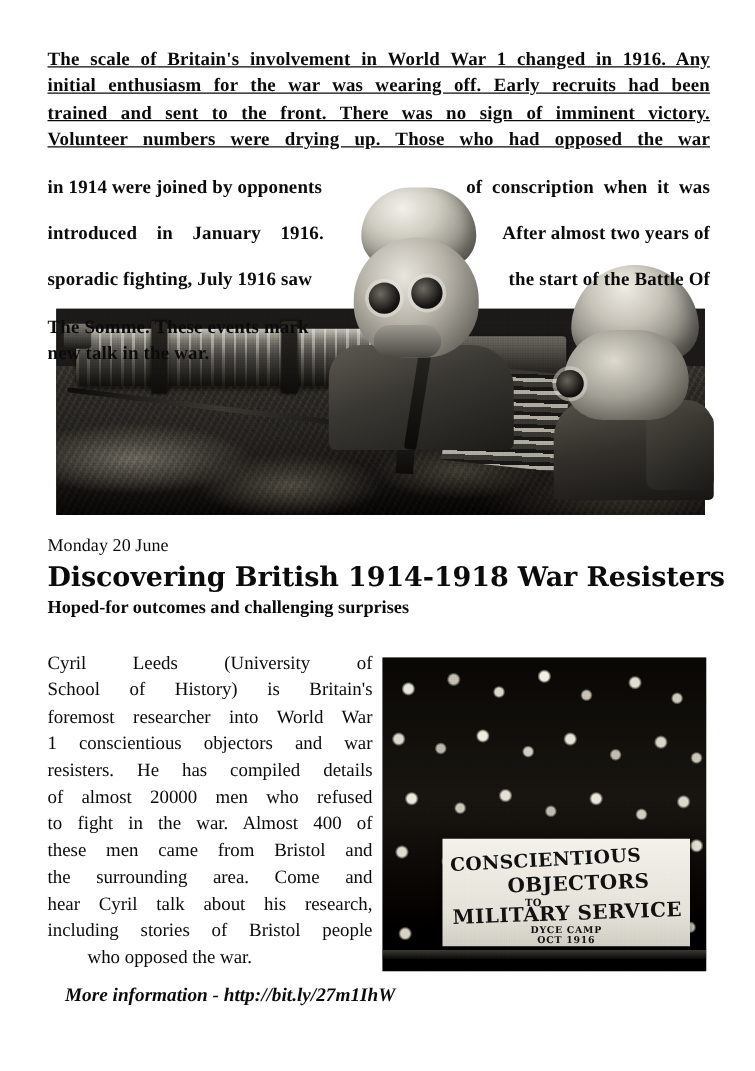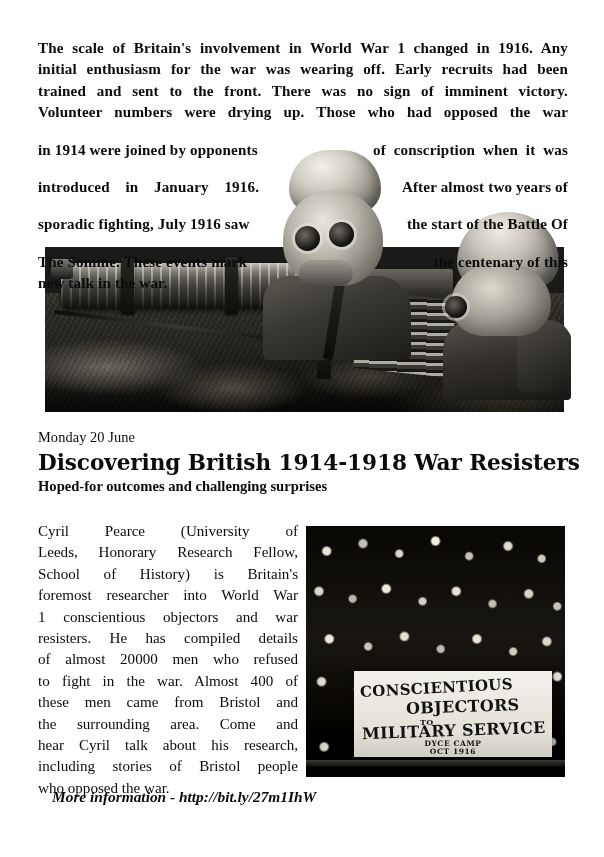--- a/index.html
+++ b/index.html
@@ -45,20 +45,21 @@
     justify-content: space-between;
     width: 100%;
     margin-top: 16px;
   }
   .intro .seg-l { white-space: pre; }
   .intro .seg-r { white-space: pre; text-align: right; }
   .intro .ln.just {
     text-align: justify;
     text-align-last: justify;
     white-space: normal;
+    text-decoration: underline;
   }
   .intro .ln.last { text-align: left; text-align-last: left; }
 
   
   .photo-top-wrap {
     position: absolute;
     left: 45px;
     top: 150px;
     width: 519px;
     height: 262px;
@@ -302,21 +303,21 @@
     text-align: justify;
     text-justify: inter-word;
     z-index: 5;
   }
   .body-col .ln {
     display:block;
     text-align: justify;
     text-align-last: justify;
     white-space: normal;
   }
-  .body-col .ln.last { text-align-last: left; }
+  .body-col .ln.last { text-align-last: left; margin-left: 32px; }
 
   .more-info {
     position:absolute;
     left: 52px;
     top: 787px;
     font-style: italic;
     font-weight: bold;
     font-size: 15.4px;
     line-height: 20px;
     white-space: nowrap;
@@ -456,33 +457,31 @@
     <span class="ln wrap">
       <span class="seg-l">introduced    in    January    1916.</span>
       <span class="seg-r">After almost two years of</span>
     </span>
     <span class="ln wrap">
       <span class="seg-l">sporadic fighting, July 1916 saw</span>
       <span class="seg-r">the start of the Battle Of</span>
     </span>
     <span class="ln wrap">
       <span class="seg-l">The Somme. These events mark</span>
-      <span class="seg-r">the centenary of this</span>
     </span>
 
     <span class="ln last">new talk in the war.</span>
   </div>
 
   <div class="event-date">Monday 20 June</div>
   <div class="event-title">Discovering British 1914-1918 War Resisters</div>
   <div class="event-sub">Hoped-for outcomes and challenging surprises</div>
 
   <div class="body-col">
-    <span class="ln">        Cyril    Pearce    (University    of</span>
-    <span class="ln">Leeds,   Honorary   Research   Fellow,</span>
+    <span class="ln">        Cyril    Leeds    (University    of</span>
     <span class="ln">School   of   History)   is   Britain's</span>
     <span class="ln">foremost researcher into World War</span>
     <span class="ln">1  conscientious  objectors  and  war</span>
     <span class="ln">resisters. He has compiled details</span>
     <span class="ln">of  almost  20000  men  who  refused</span>
     <span class="ln">to  fight  in  the  war.  Almost  400  of</span>
     <span class="ln">these  men  came  from  Bristol  and</span>
     <span class="ln">the   surrounding   area.   Come   and</span>
     <span class="ln">hear  Cyril  talk  about  his  research,</span>
     <span class="ln">including  stories  of  Bristol  people</span>

